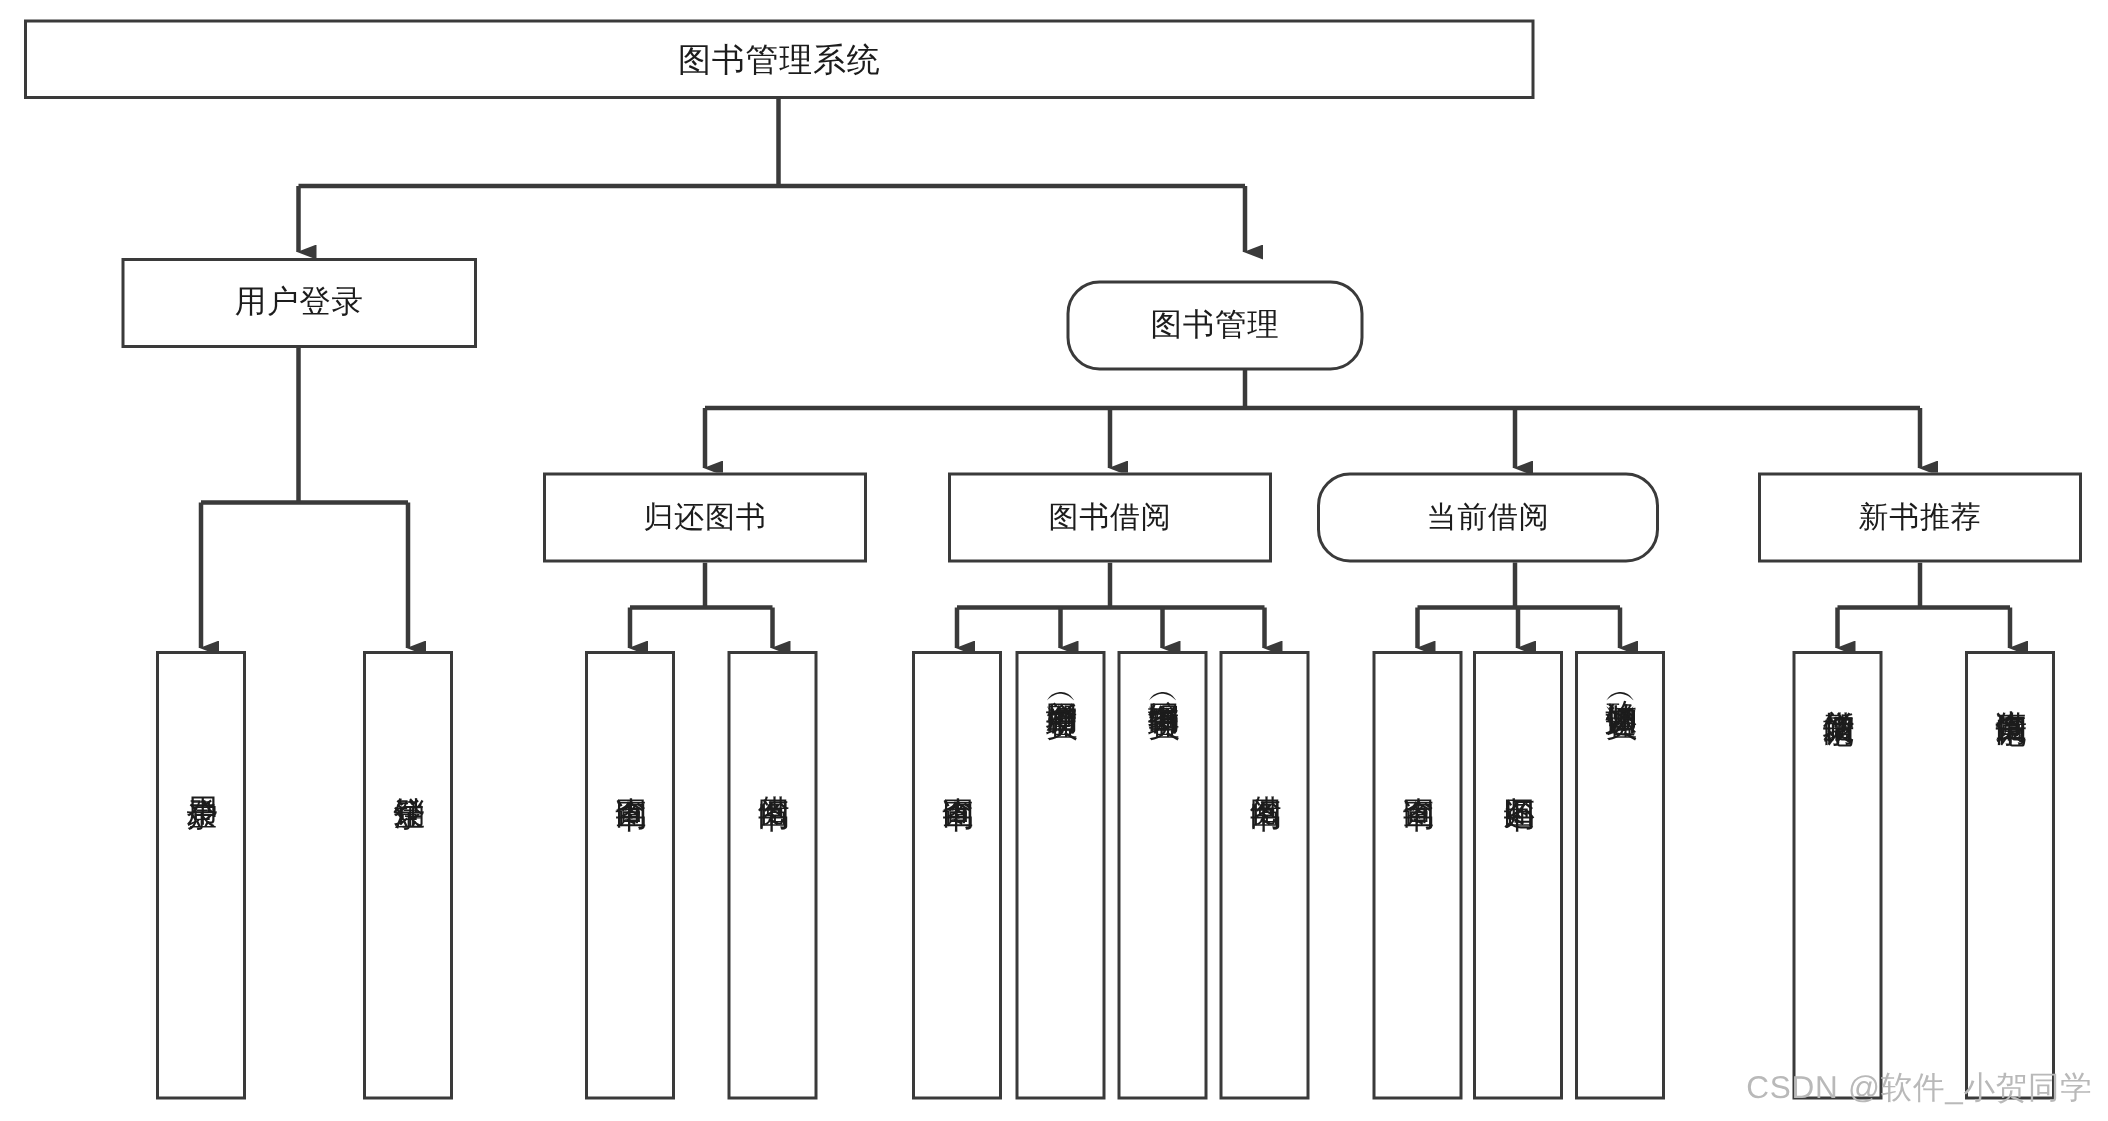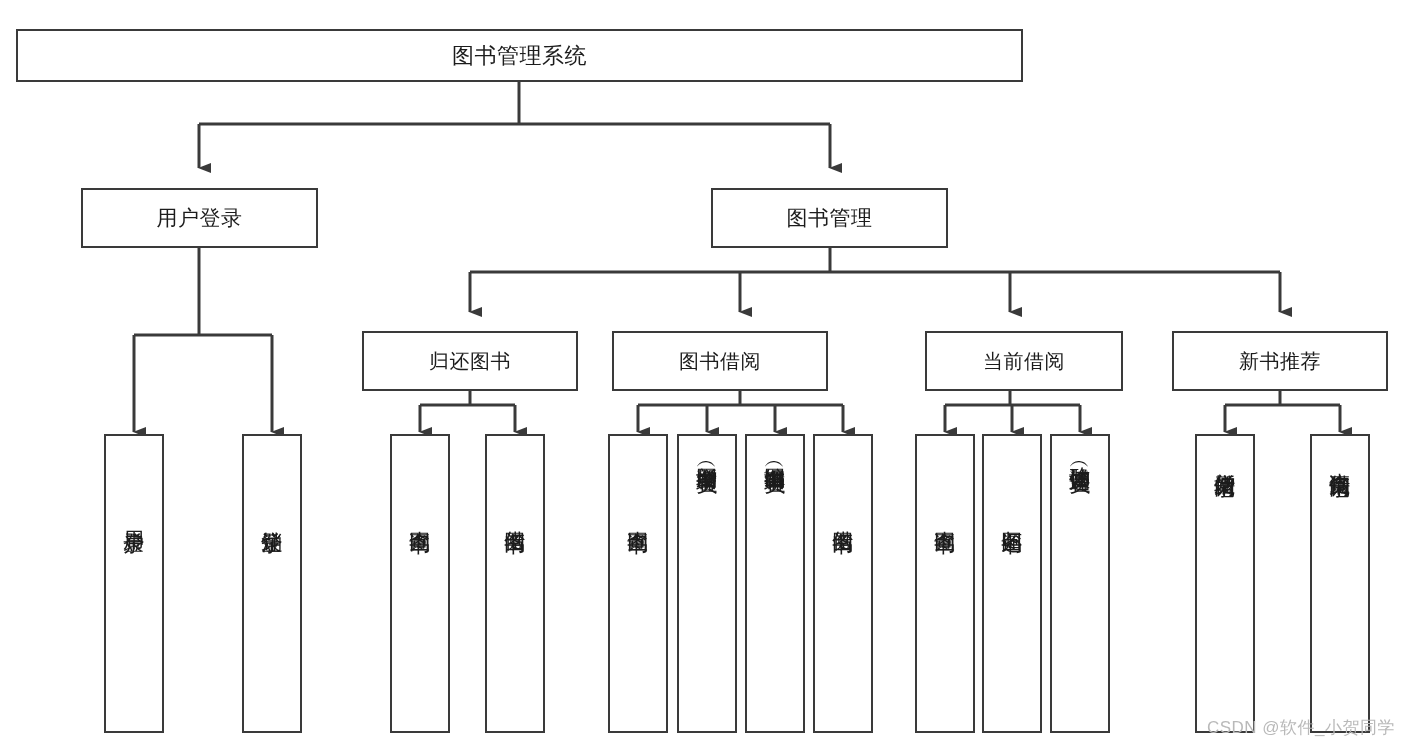--- a/index.html
+++ b/index.html
@@ -26,21 +26,20 @@
     pointer-events: none;
   }
   .node {
     position: absolute;
     box-sizing: border-box;
     border: 2px solid #3a3a3a;
     background: #ffffff;
     display: flex;
     align-items: center;
     justify-content: center;
-    margin-top: 16px;
   }
   .node .label {
     color: #1c1c1c;
     font-size: 21px;
     line-height: 1.15;
     letter-spacing: 0.5px;
     white-space: nowrap;
   }
   .node.root .label { font-size: 22px; }
   .node.level2 .label { font-size: 21px; }
@@ -66,21 +65,21 @@
   }
   .leaf.short .label { margin-top: 78px; }
   .leaf.long .label { margin-top: 20px; }
   .leaf.xlong .label { margin-top: 14px; }
 
   #watermark {
     position: absolute;
     right: 10px;
     bottom: 8px;
     color: #b9b9b9;
-    font-size: 17px;
+    font-size: 21px;
     letter-spacing: 0.5px;
     white-space: nowrap;
   }
 </style>
 </head>
 <body>
 
 <div id="canvas">
 
   <svg class="lines" viewBox="0 0 1405 747">
@@ -133,31 +132,31 @@
     </g>
   </svg>
 
   <div class="node root" style="left:16px; top:13px; width:1007px; height:53px;">
     <span class="label">图书管理系统</span>
   </div>
 
   <div class="node level2" style="left:81px; top:172px; width:237px; height:60px;">
     <span class="label">用户登录</span>
   </div>
-  <div class="node level2" style="left:711px; top:172px; width:237px; height:60px;">
+  <div class="node level2" style="left:711px; top:187px; width:198px; height:60px;border-radius:22px;">
     <span class="label">图书管理</span>
   </div>
 
   <div class="node level3" style="left:362px; top:315px; width:216px; height:60px;">
     <span class="label">归还图书</span>
   </div>
-  <div class="node level3" style="left:612px; top:315px; width:216px; height:60px;">
+  <div class="node level3" style="left:632px; top:315px; width:216px; height:60px;">
     <span class="label">图书借阅</span>
   </div>
-  <div class="node level3" style="left:925px; top:315px; width:198px; height:60px;">
+  <div class="node level3" style="left:878px; top:315px; width:228px; height:60px;border-radius:22px;">
     <span class="label">当前借阅</span>
   </div>
   <div class="node level3" style="left:1172px; top:315px; width:216px; height:60px;">
     <span class="label">新书推荐</span>
   </div>
 
   <div class="leaf short" style="left:104px; top:434px; width:60px; height:299px;">
     <span class="label">用户登录</span>
   </div>
   <div class="leaf short" style="left:242px; top:434px; width:60px; height:299px;">

